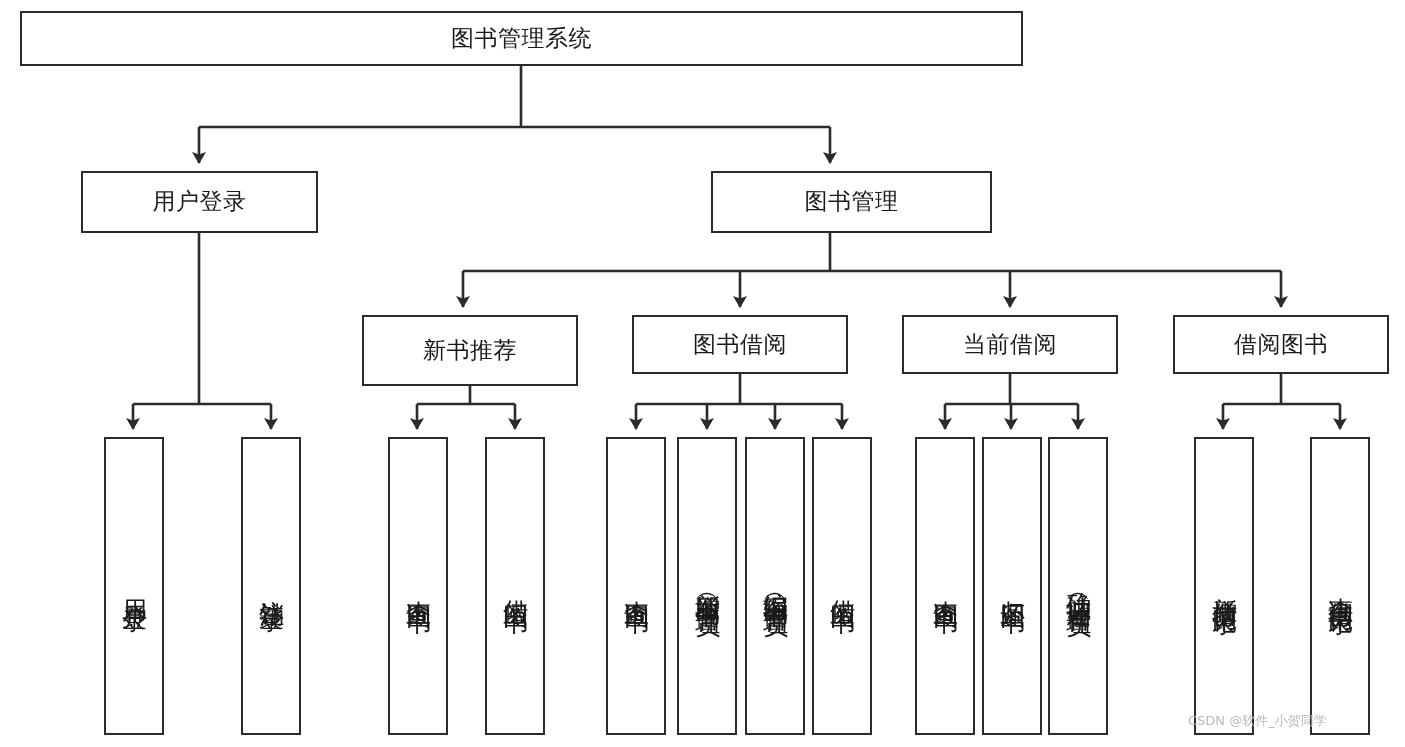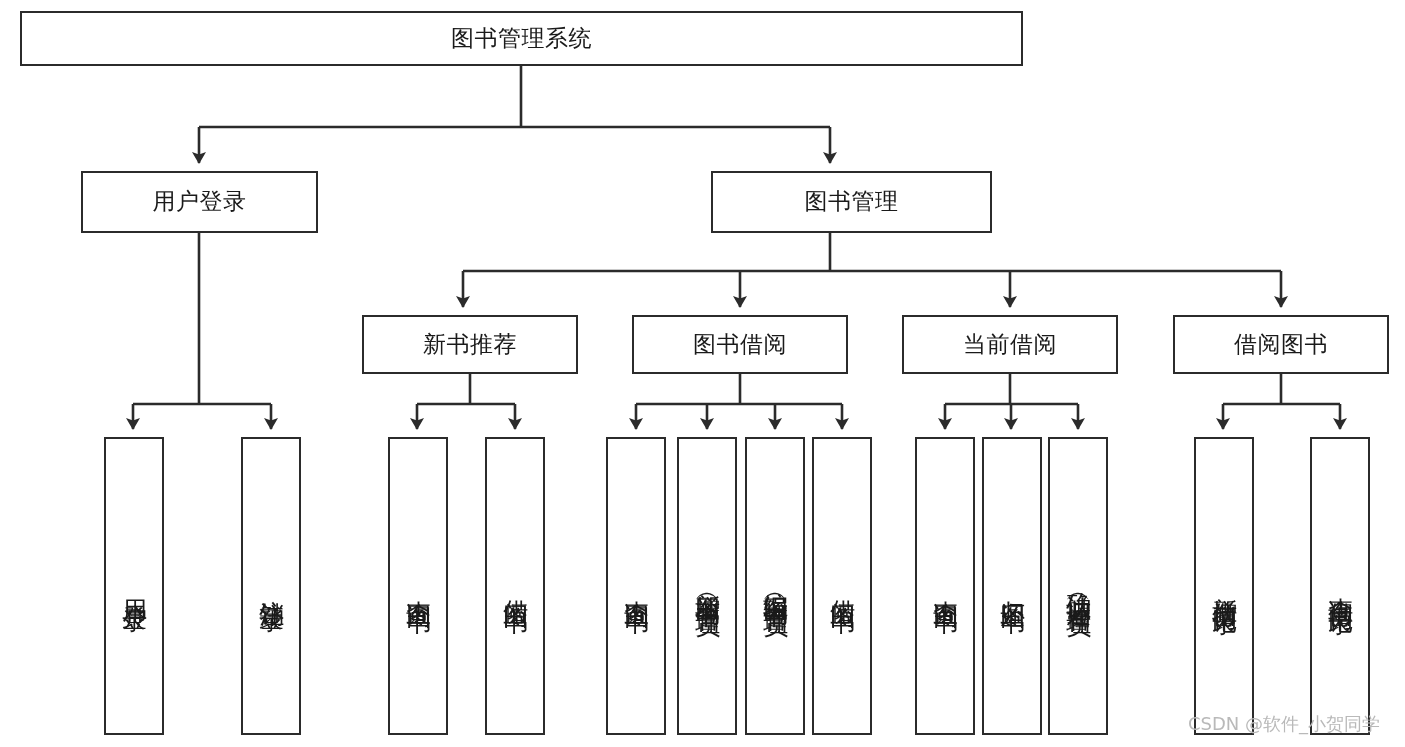--- a/index.html
+++ b/index.html
@@ -58,21 +58,21 @@
     text-orientation: upright;
     font-size: 25px;
     line-height: 1.05;
     letter-spacing: 3px;
     max-height: 272px;
   }
   #watermark {
     position: absolute;
     left: 1188px;
     top: 712px;
-    font-size: 18px;
+    font-size: 13px;
     color: #b9b9b9;
     white-space: nowrap;
     font-family: "DejaVu Sans", "Liberation Sans", sans-serif;
   }
 </style>
 </head>
 <body>
 
 <div id="canvas">
 
@@ -132,21 +132,21 @@
     <span class="label">图书管理系统</span>
   </div>
 
   <div class="node horiz" style="left: 81px; top: 171px; width: 237px; height: 62px; border-color: rgb(43, 43, 43); background: rgb(255, 255, 255); color: rgb(26, 26, 26);">
     <span class="label">用户登录</span>
   </div>
   <div class="node horiz" style="left: 711px; top: 171px; width: 281px; height: 62px; border-color: rgb(43, 43, 43); background: rgb(255, 255, 255); color: rgb(26, 26, 26);">
     <span class="label">图书管理</span>
   </div>
 
-  <div class="node horiz" style="left: 362px; top: 315px; width: 216px; height: 59px; border-color: rgb(43, 43, 43); background: rgb(255, 255, 255); color: rgb(26, 26, 26);">
+  <div class="node horiz" style="left: 362px; top: 315px; width: 216px; height: 71px; border-color: rgb(43, 43, 43); background: rgb(255, 255, 255); color: rgb(26, 26, 26);">
     <span class="label">新书推荐</span>
   </div>
   <div class="node horiz" style="left: 632px; top: 315px; width: 216px; height: 59px; border-color: rgb(43, 43, 43); background: rgb(255, 255, 255); color: rgb(26, 26, 26);">
     <span class="label">图书借阅</span>
   </div>
   <div class="node horiz" style="left: 902px; top: 315px; width: 216px; height: 59px; border-color: rgb(43, 43, 43); background: rgb(255, 255, 255); color: rgb(26, 26, 26);">
     <span class="label">当前借阅</span>
   </div>
   <div class="node horiz" style="left: 1173px; top: 315px; width: 216px; height: 59px; border-color: rgb(43, 43, 43); background: rgb(255, 255, 255); color: rgb(26, 26, 26);">
     <span class="label">借阅图书</span>

